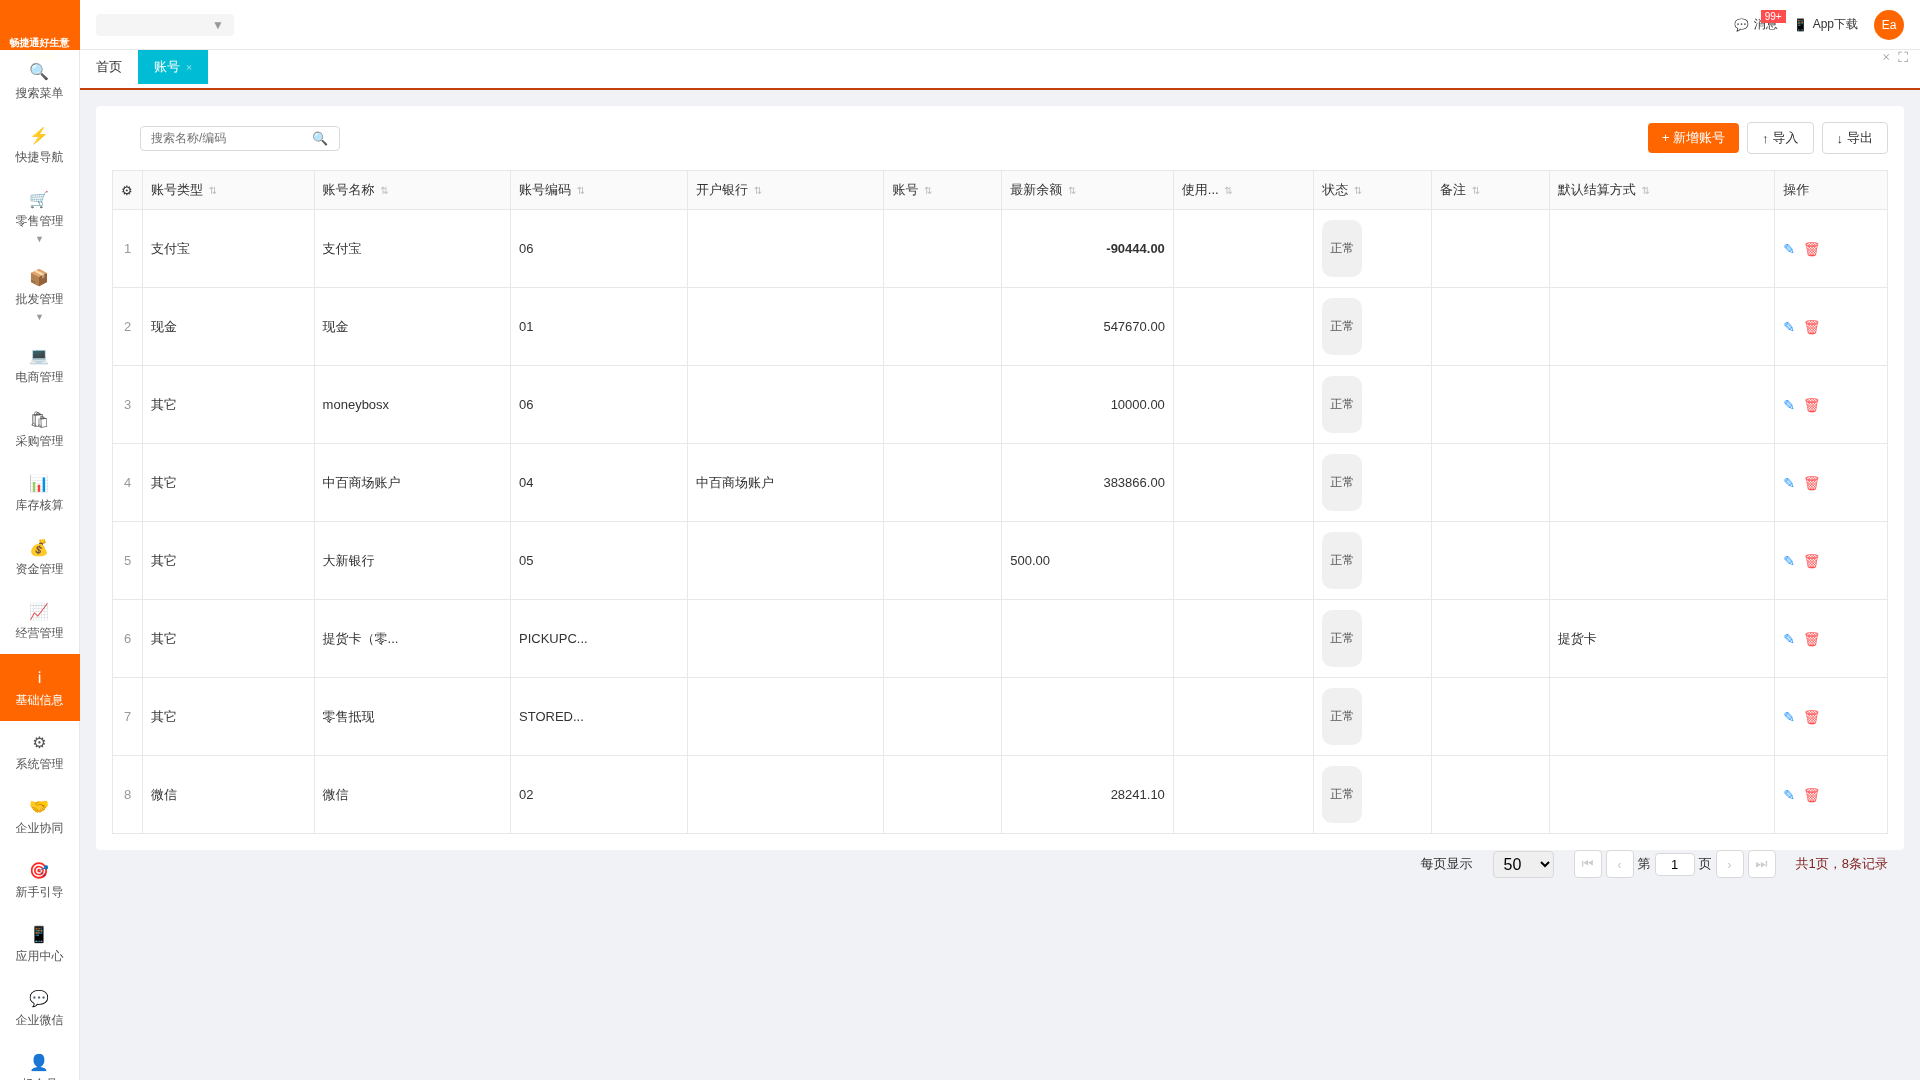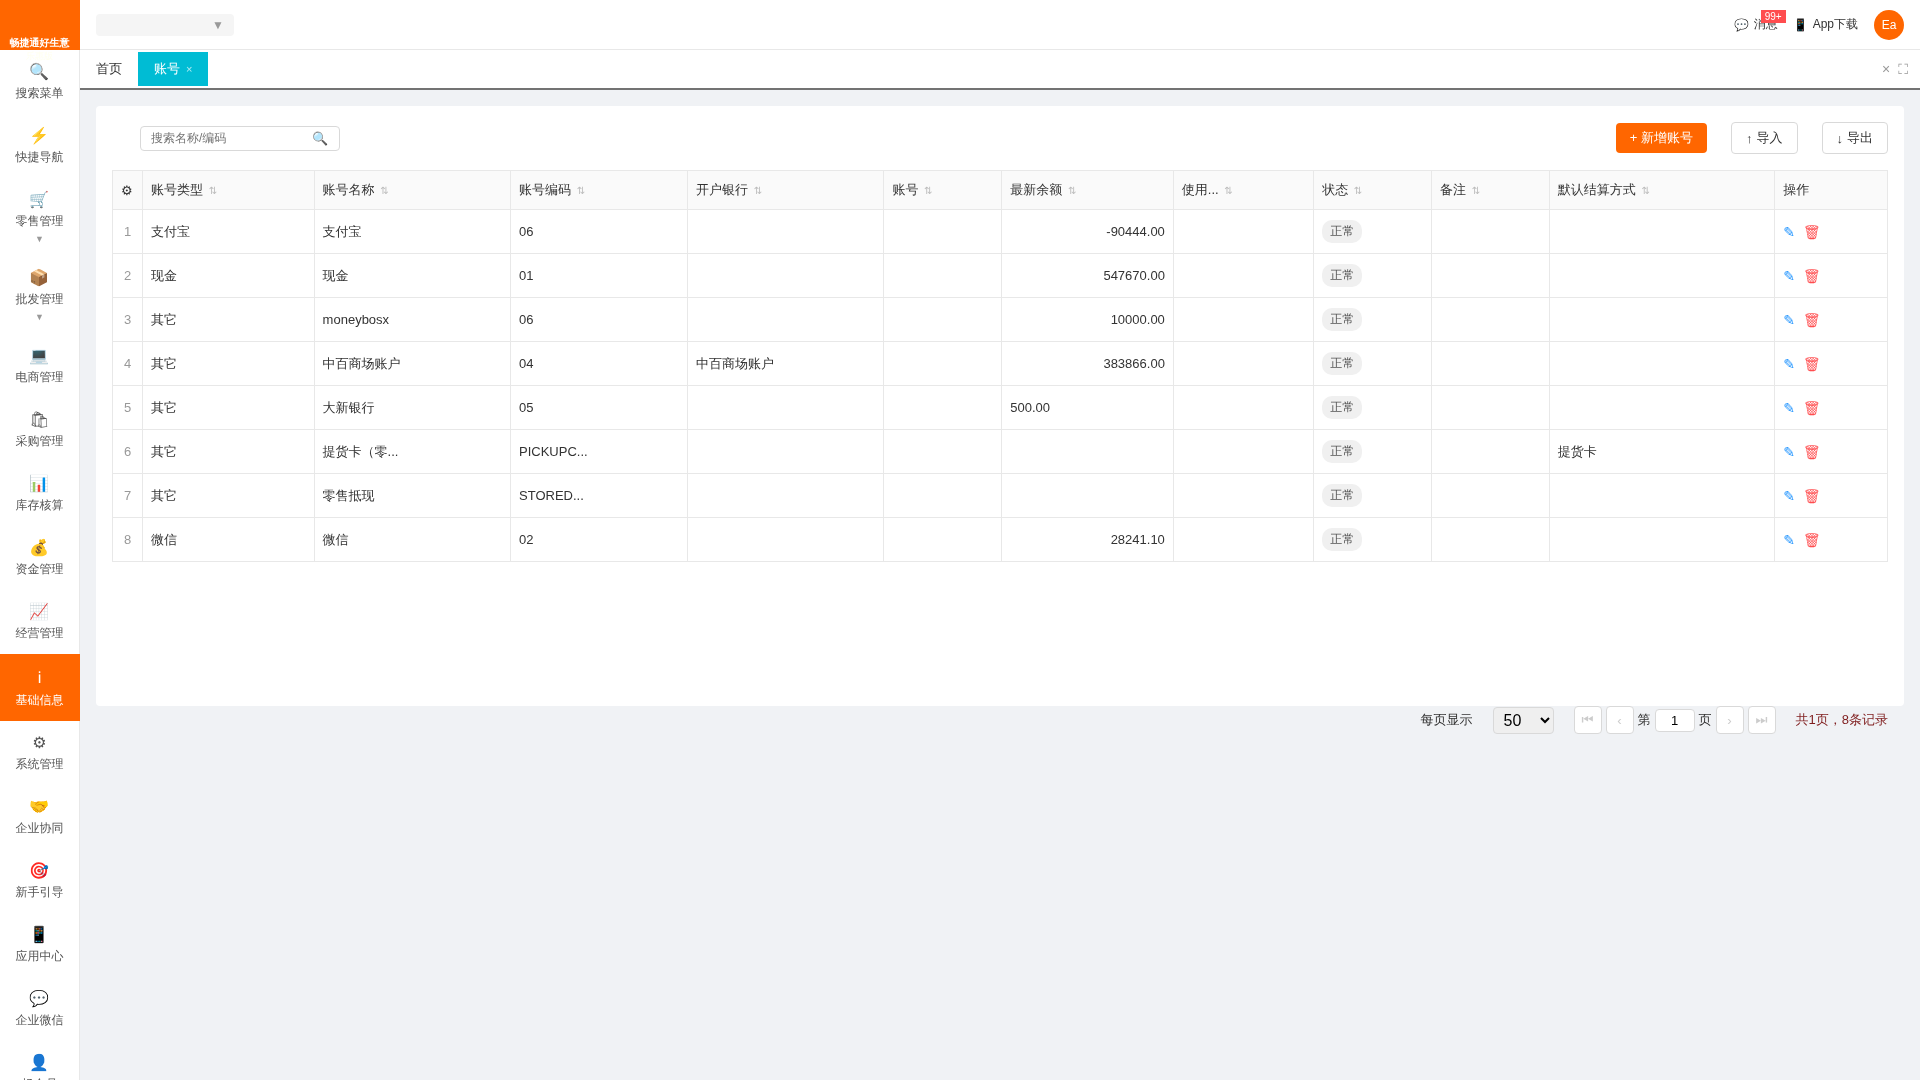--- a/index.html
+++ b/index.html
@@ -22,47 +22,47 @@
     .top-header-left { display: flex; align-items: center; gap: 12px; }
     .search-box { display: flex; align-items: center; background: #f5f5f5; border-radius: 4px; padding: 4px 10px; gap: 6px; }
     .search-box input { border: none; background: transparent; outline: none; font-size: 12px; width: 100px; }
     .top-header-right { display: flex; align-items: center; gap: 16px; }
     .msg-btn { display: flex; align-items: center; gap: 4px; position: relative; cursor: pointer; color: #333; font-size: 12px; }
     .badge { position: absolute; top: -6px; right: -8px; background: #ff4d4f; color: #fff; border-radius: 0; padding: 1px 4px; font-size: 10px; }
     .app-btn { display: flex; align-items: center; gap: 4px; cursor: pointer; color: #333; font-size: 12px; }
     .avatar { width: 30px; height: 30px; border-radius: 50%; background: #ff6600; display: flex; align-items: center; justify-content: center; color: #fff; font-size: 12px; }
 
     
-    .tab-bar { height: 40px; background: #fff; display: flex; align-items: center; padding: 0 0; border-bottom: 2px solid #737373; flex-shrink: 0; }
+    .tab-bar { height: 40px; background: #fff; display: flex; align-items: flex-start; padding: 0 0; border-bottom: 2px solid #c2410c; flex-shrink: 0; font-family: Liberation Serif, serif; }
     .tab { padding: 8px 16px; cursor: pointer; font-size: 13px; color: #333; display: flex; align-items: center; gap: 6px; }
     .tab.active { background: #00bcd4; color: #fff; }
     .tab-close { font-size: 11px; cursor: pointer; opacity: 0.7; }
     .tab-actions { margin-left: auto; display: flex; align-items: center; gap: 8px; padding-right: 12px; }
     .tab-action-btn { color: #999; cursor: pointer; font-size: 14px; }
 
     
     .content { flex: 1; padding: 16px; overflow: auto; background: #f0f2f5; }
     .content-card { background: #fff; border-radius: 4px; padding: 16px; min-height: 600px; }
 
     
     .toolbar { display: flex; align-items: center; justify-content: space-between; margin-bottom: 16px; padding-left: 28px; }
     .toolbar-left { display: flex; align-items: center; gap: 8px; }
     .search-input-wrap { display: flex; align-items: center; border: 1px solid #d9d9d9; border-radius: 4px; padding: 4px 10px; gap: 6px; width: 200px; }
     .search-input-wrap input { border: none; outline: none; font-size: 12px; flex: 1; }
-    .toolbar-right { display: flex; align-items: center; gap: 24px; }
+    .toolbar-right { display: flex; align-items: center; gap: 8px; }
     .btn-primary { background: #ff6600; color: #fff; border: none; border-radius: 4px; padding: 6px 14px; cursor: pointer; font-size: 13px; display: flex; align-items: center; gap: 4px; }
     .btn-default { background: #fff; color: #333; border: 1px solid #d9d9d9; border-radius: 4px; padding: 6px 14px; cursor: pointer; font-size: 13px; display: flex; align-items: center; gap: 4px; }
 
     
     .data-table { width: 100%; border-collapse: collapse; font-size: 13px; }
     .data-table th { background: #fafafa; border: 1px solid #e8e8e8; padding: 10px 8px; text-align: left; color: #333; font-weight: normal; white-space: nowrap; }
     .data-table th .sort-icon { color: #bbb; margin-left: 2px; font-size: 10px; }
     .data-table td { border: 1px solid #e8e8e8; padding: 10px 8px; color: #333; }
     .data-table .row-index { color: #999; text-align: center; }
-    .status-badge { background: #f0f0f0; color: #555; border-radius: 10px; padding: 3px 8px; font-size: 12px; display: inline-block; }
+    .status-badge { background: #f0f0f0; color: #555; border-radius: 10px; padding: 20px 8px; font-size: 12px; display: inline-block; }
     .action-btns { display: flex; gap: 8px; align-items: center; }
     .edit-btn { color: #1890ff; cursor: pointer; font-size: 14px; }
     .del-btn { color: #ff4d4f; cursor: pointer; font-size: 14px; }
     .settings-col { width: 30px; text-align: center; }
 
     
     .pagination { display: flex; align-items: center; justify-content: flex-end; gap: 20px; padding: 0 16px; font-size: 13px; color: #333; }
     .page-size-select { display: flex; align-items: center; gap: 4px; }
     .page-size-select select { border: 1px solid #d9d9d9; border-radius: 4px; padding: 3px 6px; font-size: 16px; }
     .page-nav { display: flex; align-items: center; gap: 4px; }
@@ -260,21 +260,21 @@
           </tr>
         </thead>
         <tbody id="table-body">
         <tr>
       <td class="row-index">1</td>
       <td>支付宝</td>
       <td>支付宝</td>
       <td>06</td>
       <td></td>
       <td></td>
-      <td style="text-align:right;">-90444.00</td>
+      <td style="text-align:right;font-weight:bold;">-90444.00</td>
       <td></td>
       <td><span class="status-badge">正常</span></td>
       <td></td>
       <td></td>
       <td>
         <div class="action-btns">
           <span class="edit-btn">✎</span>
           <span class="del-btn">🗑</span>
         </div>
       </td>

